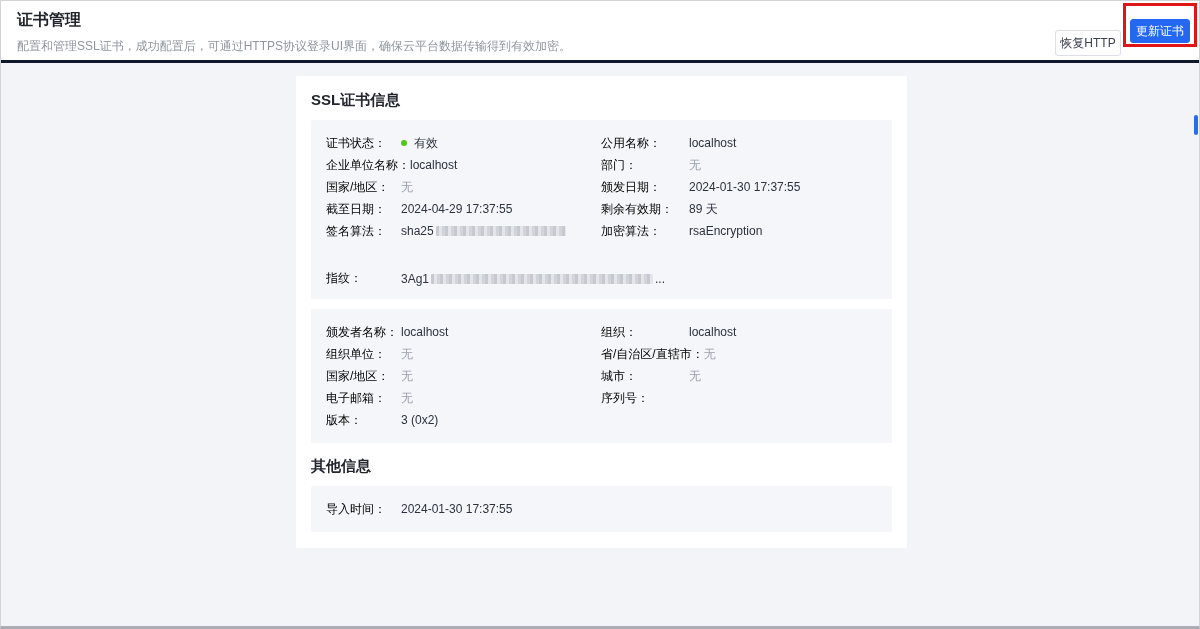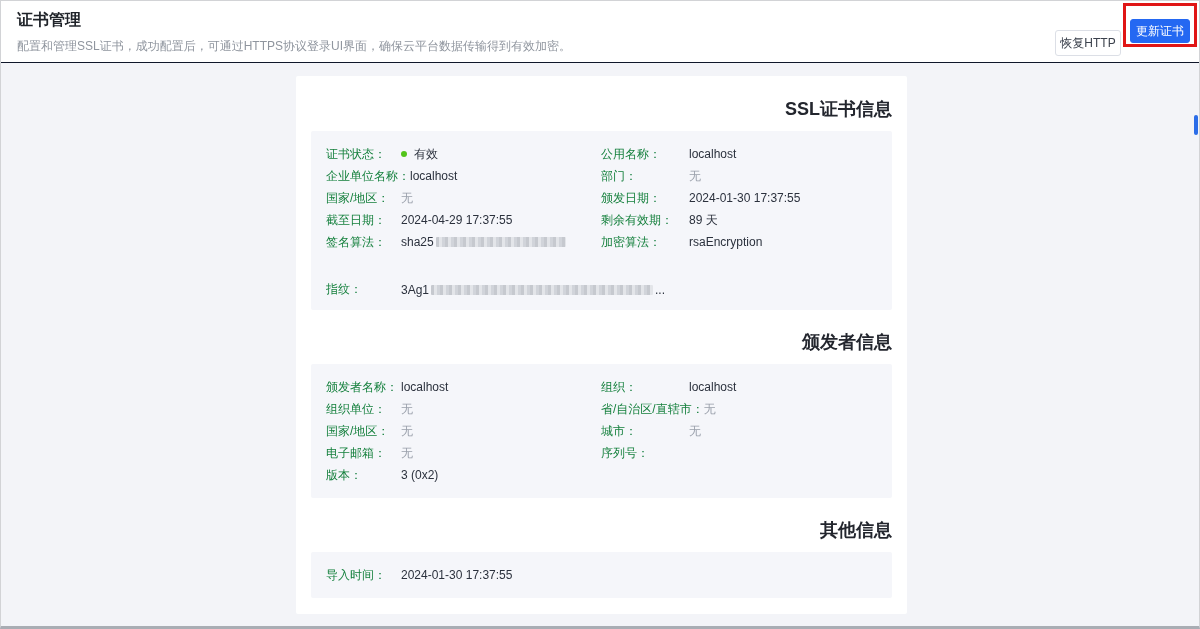--- a/index.html
+++ b/index.html
@@ -5,21 +5,21 @@
   * { margin:0; padding:0; box-sizing:border-box; }
   html,body { background:#e9eaee; font-family:"Liberation Sans","DejaVu Sans",sans-serif; }
   .app {
     position:relative; width:1200px; height:629px; overflow:hidden;
     background:#f3f4f8;
     border:1px solid #d2d3d6; border-bottom:3px solid #a9adb4;
   }
   
   .page-header {
     position:absolute; top:0; left:0; right:0; height:62px;
-    background:#ffffff; border-bottom:1px solid #0f172a; z-index:2;
+    background:#ffffff; border-bottom:3px solid #0f172a; z-index:2;
   }
   .page-title {
     position:absolute; left:16px; top:9px;
     font-size:16px; font-weight:700; color:#1f2329;
   }
   .page-subtitle {
     position:absolute; left:16px; top:37px;
     font-size:12px; color:#8f959e;
   }
   .btn {
@@ -38,32 +38,32 @@
     position:absolute; left:1122px; top:2px; width:74px; height:44px;
     border:3px solid #e01616; z-index:5; pointer-events:none;
   }
   
   .content { position:absolute; top:62px; left:0; right:0; bottom:0; }
   .card {
     position:absolute; left:295px; top:13px; width:611px;
     background:#ffffff; border-radius:2px; padding:1px 15px 16px 15px;
   }
   .section-title {
-    margin-top:20px; font-size:18px; font-weight:700; color:#23262e;text-align:right;
+    margin-top:14px; font-size:15px; font-weight:700; color:#23262e;
   }
   .section-box {
     margin-top:10px; background:#f5f6fa; border-radius:2px;
     padding:12px 15px;
   }
   .field-row { display:flex; align-items:center; min-height:22px; font-size:12px; }
   .field { display:flex; align-items:center; min-width:0; }
   .field.left  { flex:0 0 275px; }
   .field.right { flex:1 1 auto; }
   .field.span  { flex:1 1 auto;margin-top:28px; }
-  .field-label { flex:0 0 75px; color:#15803d; white-space:nowrap; }
+  .field-label { flex:0 0 75px; color:#000000; white-space:nowrap; }
   .field.right .field-label { flex:0 0 88px; }
   .field-value { color:#2b313d; white-space:nowrap; display:flex; align-items:center; }
   .field-value.muted { color:#9aa0ab; }
   .status-dot {
     display:inline-block; width:6px; height:6px; border-radius:50%;
     background:#52c41a; margin-right:7px;
   }
   .mosaic {
     display:inline-block; height:10px; margin-left:2px; border-radius:1px;
     background:repeating-linear-gradient(90deg,#c6c9cf 0 3px,#e3e5e9 3px 6px,#d1d4da 6px 9px);
@@ -153,21 +153,20 @@
             <div class="field left span">
               <span class="field-label">指纹：</span>
               <span class="field-value">
                 <span>3Ag1</span>
                 <span class="mosaic" style="width: 222px;"></span>
                 <span class="mosaic-suffix">...</span>
               </span>
             </div>
           </div>
         </div>
-        <div class="section-title">颁发者信息</div>
         <div class="section-box">
           <div class="field-row">
             <div class="field left">
               <span class="field-label">颁发者名称：</span>
               <span class="field-value">localhost</span>
             </div>
             <div class="field right">
               <span class="field-label">组织：</span>
               <span class="field-value">localhost</span>
             </div>

